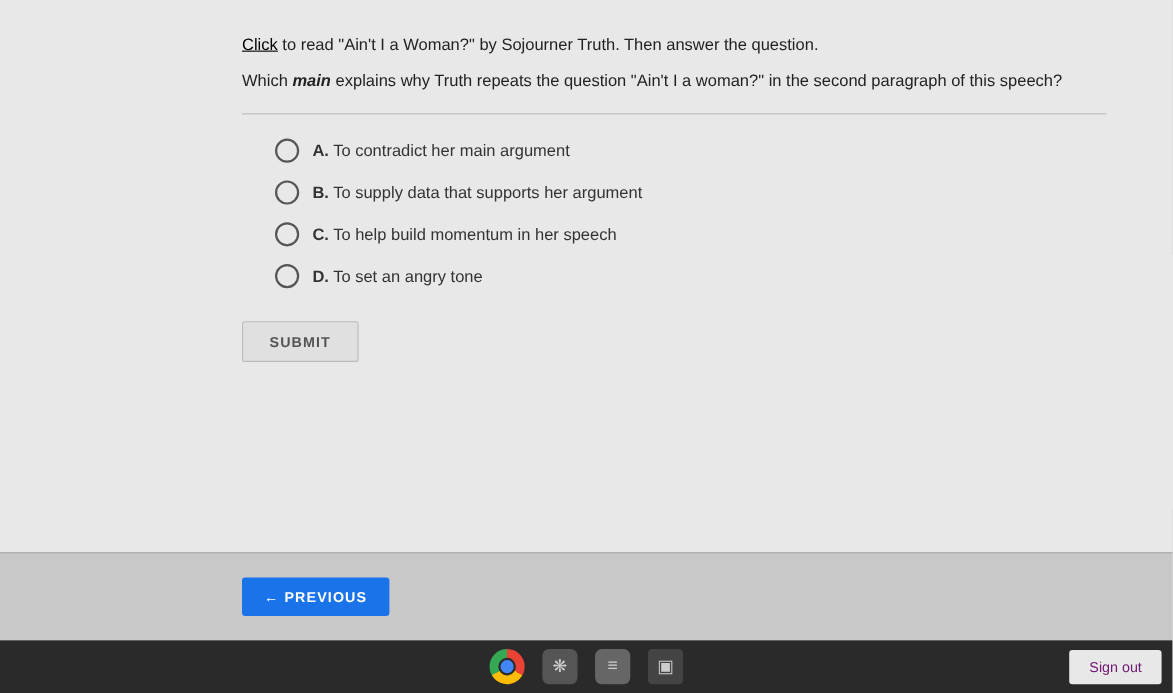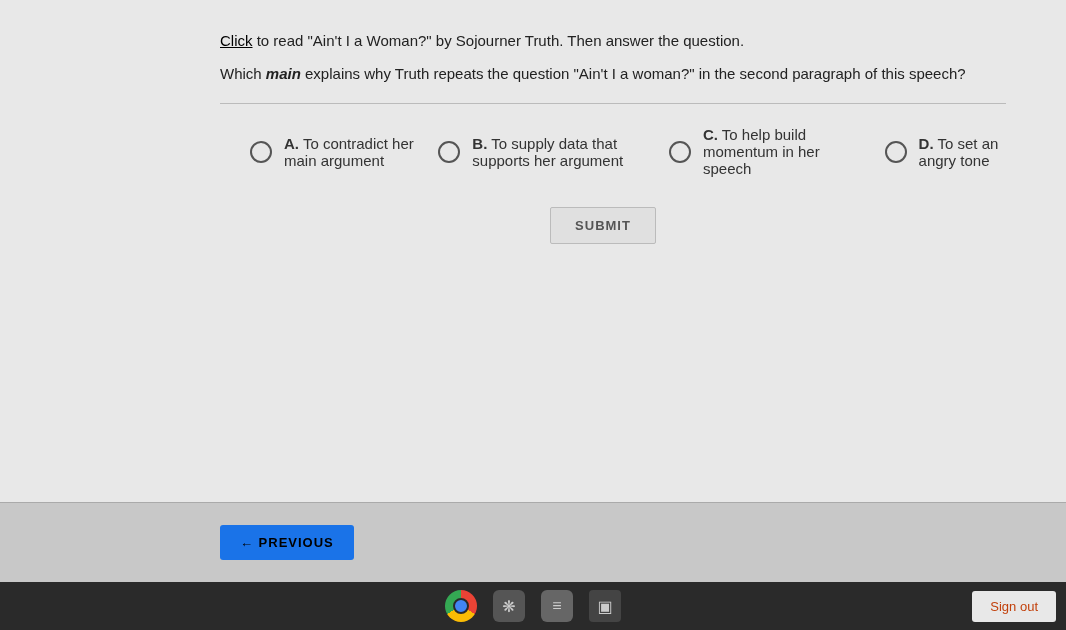--- a/index.html
+++ b/index.html
@@ -48,21 +48,21 @@
     }
 
     .divider {
       border: none;
       border-top: 1px solid #bbb;
       margin-bottom: 22px;
     }
 
     .options-container {
       display: flex;
-      flex-direction: row;
+      flex-direction: column;
       gap: 16px;
       margin-left: 30px;
     }
 
     .option-row {
       display: flex;
       align-items: center;
       gap: 12px;
       cursor: pointer;
     }
@@ -83,21 +83,21 @@
       font-size: 15px;
       color: #333;
     }
 
     .option-label strong {
       font-weight: bold;
     }
 
     .submit-area {
       display: flex;
-      justify-content: center;
+      justify-content: flex-start;
       margin-top: 30px;
       padding-right: 20px;
     }
 
     .submit-btn {
       background: #e0e0e0;
       border: 1px solid #bbb;
       color: #555;
       font-size: 13px;
       font-weight: bold;
@@ -113,21 +113,21 @@
       border-top: 1px solid #aaa;
       display: flex;
       align-items: center;
       justify-content: space-between;
       padding: 0 20px 0 220px;
       position: relative;
     }
 
     .prev-btn {
       background: #1a73e8;
-      color: #000000;
+      color: #ffffff;
       border: none;
       font-size: 13px;
       font-weight: bold;
       letter-spacing: 1px;
       padding: 10px 20px;
       cursor: pointer;
       border-radius: 3px;
       display: flex;
       align-items: center;
       gap: 6px;
@@ -186,21 +186,21 @@
       border-radius: 6px;
       display: flex;
       align-items: center;
       justify-content: center;
       color: #ccc;
       font-size: 16px;
     }
 
     .sign-out-btn {
       background: #e8e8e8;
-      color: #c2410c;
+      color: #701a75;
       border: none;
       font-size: 13px;
       font-weight: 500;
       padding: 8px 18px;
       cursor: pointer;
       border-radius: 3px;
     }
   </style>
 </head>
 <body>

